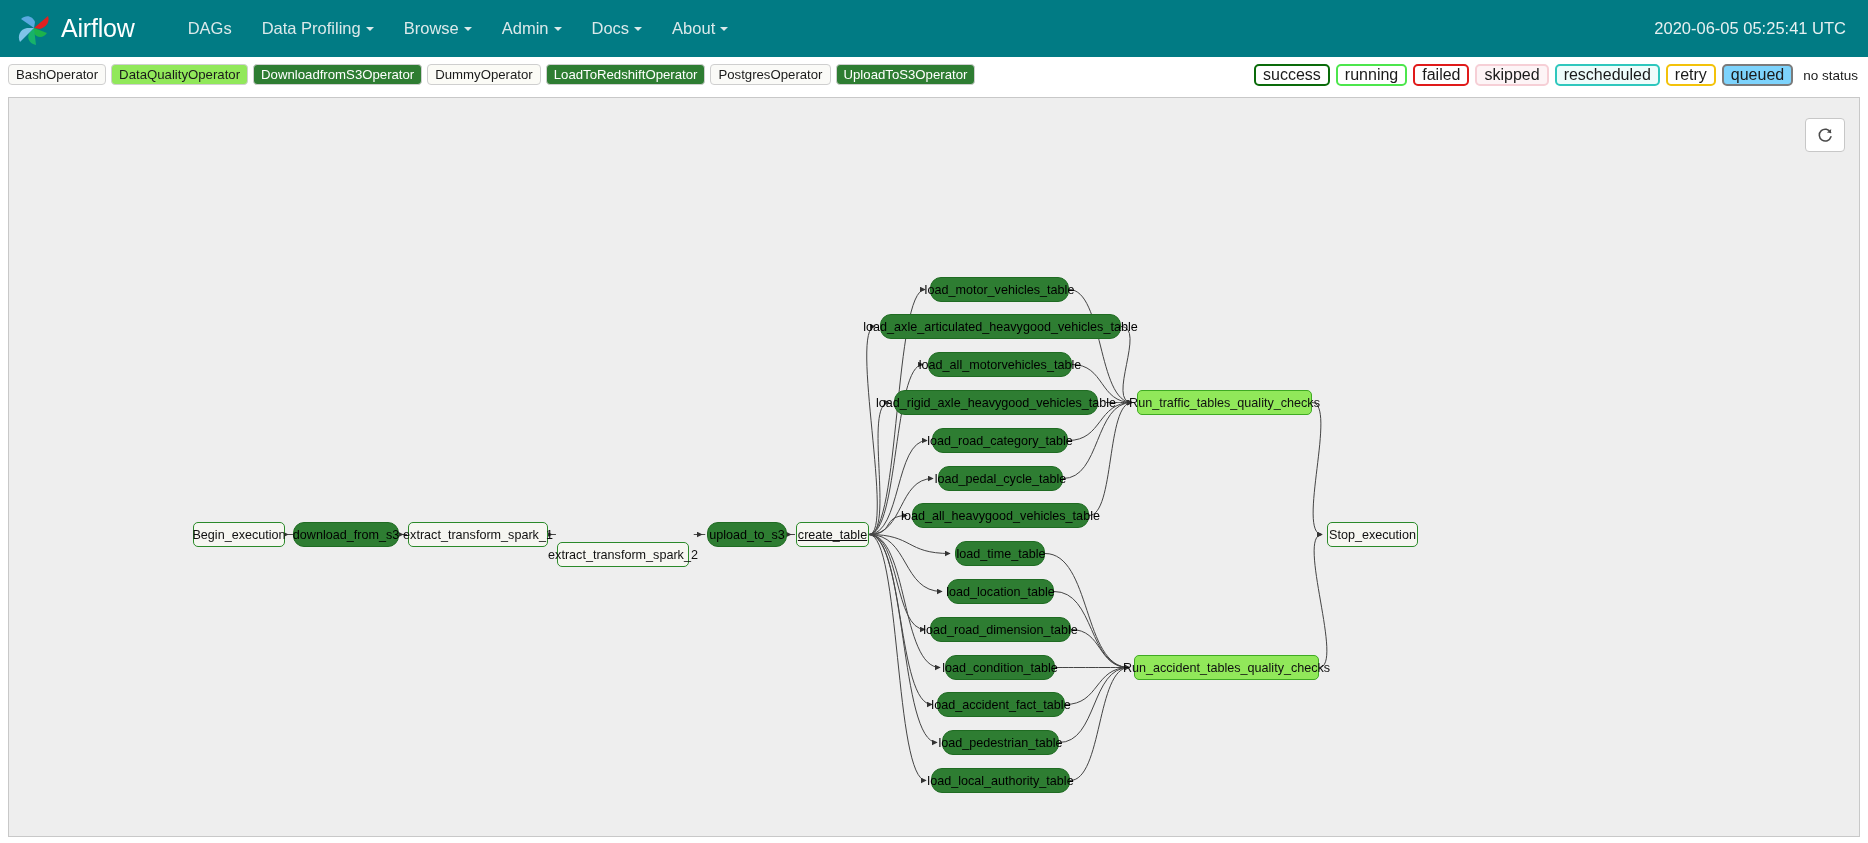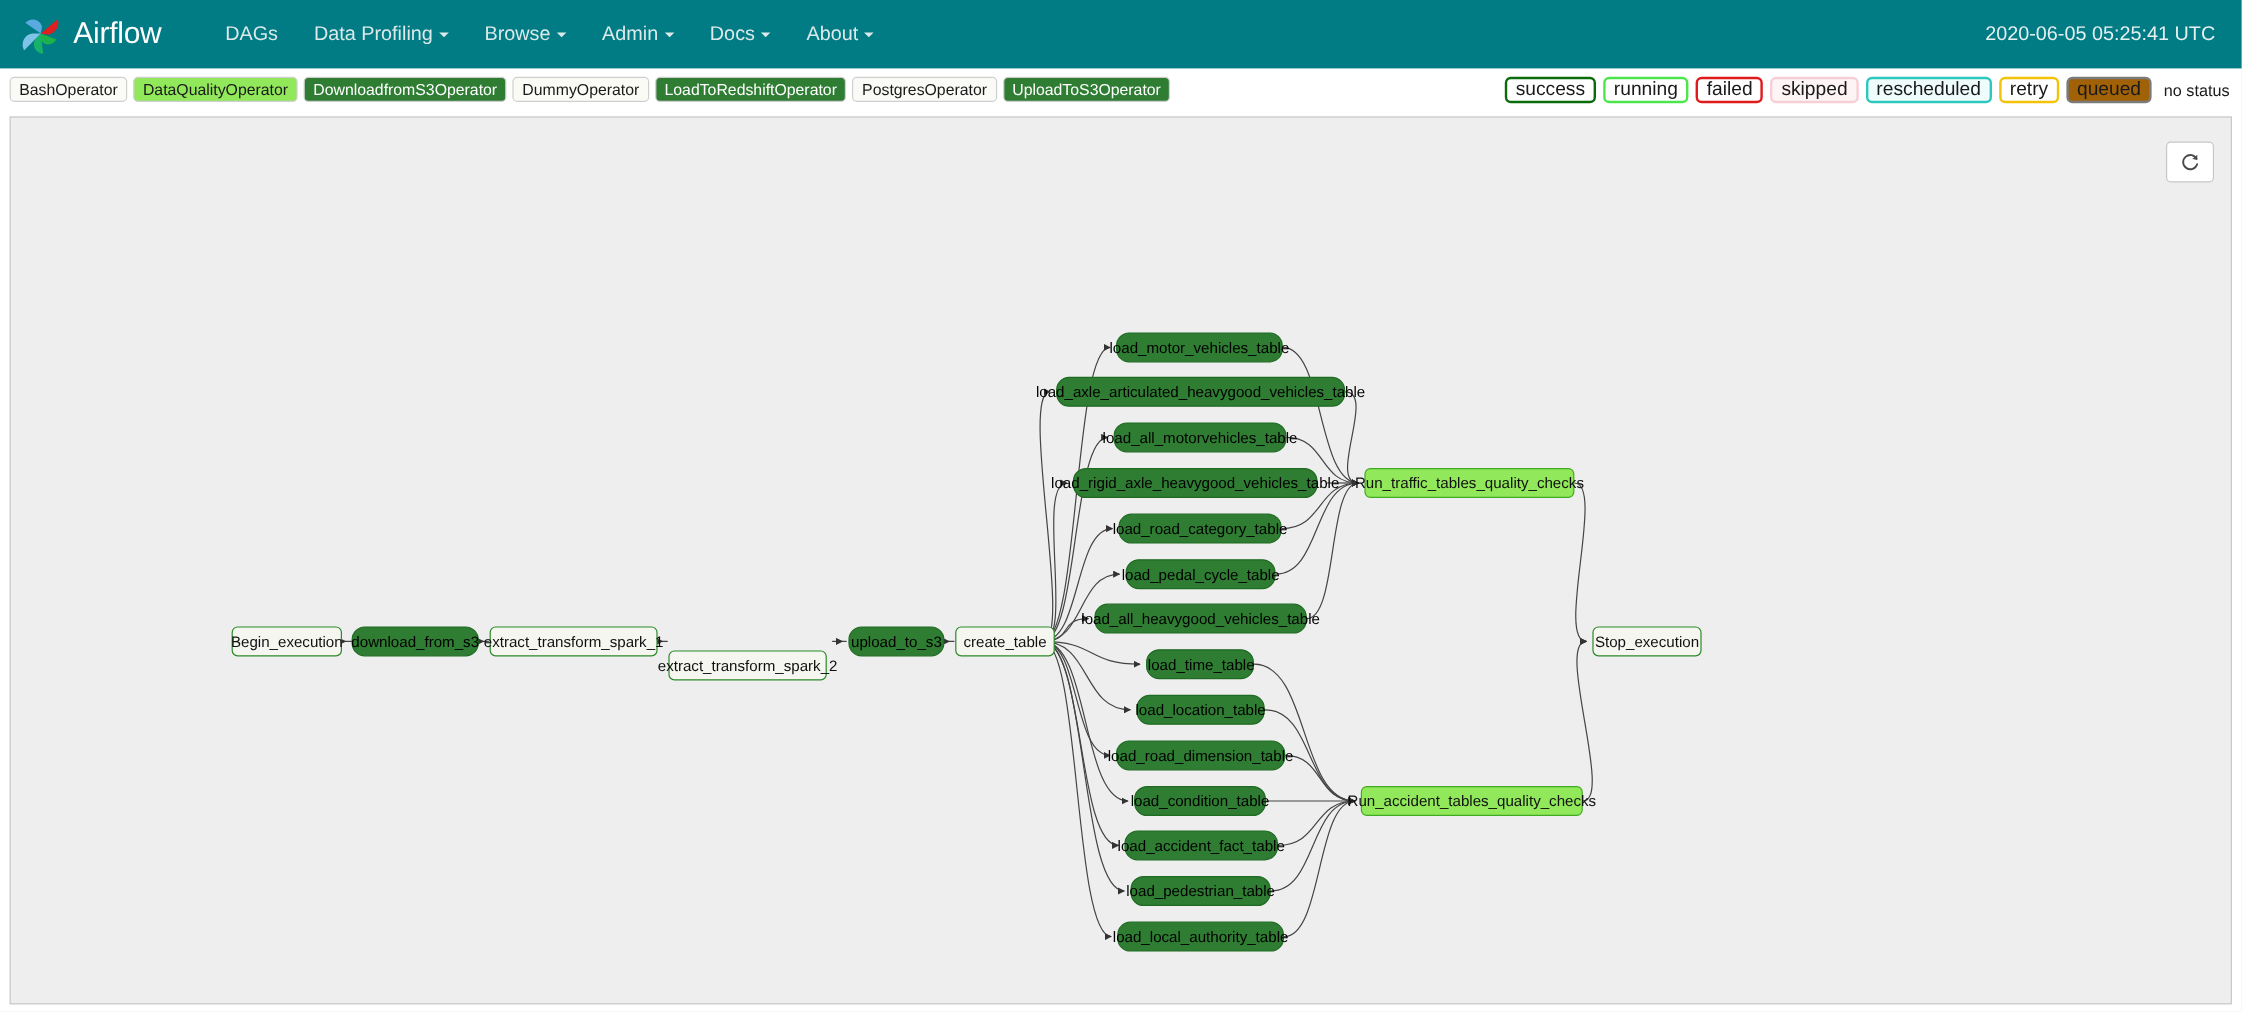--- a/index.html
+++ b/index.html
@@ -128,21 +128,21 @@
       <span class="badge" style="background: rgb(250, 250, 247); border-color: rgb(207, 207, 207); color: rgb(26, 26, 26);">PostgresOperator</span>
       <span class="badge" style="background: rgb(46, 125, 50); border-color: rgb(207, 207, 207); color: rgb(255, 255, 255);">UploadToS3Operator</span>
     </div>
   <div id="st-legend">
     <span class="badge sb" style="background: rgb(255, 255, 255); border-color: rgb(10, 107, 10);">success</span>
       <span class="badge sb" style="background: rgb(255, 255, 255); border-color: rgb(76, 230, 76);">running</span>
       <span class="badge sb" style="background: rgb(255, 255, 255); border-color: rgb(224, 26, 26);">failed</span>
       <span class="badge sb" style="background: rgb(253, 244, 246); border-color: rgb(246, 207, 214);">skipped</span>
       <span class="badge sb" style="background: rgb(238, 252, 251); border-color: rgb(46, 199, 189);">rescheduled</span>
       <span class="badge sb" style="background: rgb(255, 255, 255); border-color: rgb(243, 194, 10);">retry</span>
-      <span class="badge sb" style="background: #a16207; border-color: rgb(123, 123, 123);">queued</span>
+      <span class="badge sb" style="background: #7dd3fc; border-color: rgb(123, 123, 123);">queued</span>
       <span id="nostatus">no status</span>
   </div>
 </div>
 
 <div id="canvas-wrap">
   <svg id="edge-svg">
     <defs>
       <marker id="arrow" viewBox="0 0 10 10" refX="9" refY="5" markerWidth="6" markerHeight="6" orient="auto-start-reverse">
         <path d="M 0 0 L 10 5 L 0 10 z" fill="#333333"></path>
       </marker>
@@ -184,21 +184,21 @@
         <path d="M 1303 304.5 C 1329 304.5, 1287 436.5, 1313 436.5"></path>
         <path d="M 1310 569.5 C 1336 569.5, 1287 436.5, 1313 436.5"></path>
       </g>
   </svg>
   <div id="node-layer">
       <div class="node plain" style="left: 184px; top: 424px; width: 92px;">Begin_execution</div>
       <div class="node dark" style="left: 284px; top: 424px; width: 106px;">download_from_s3</div>
       <div class="node plain" style="left: 399px; top: 424px; width: 140px;">extract_transform_spark_1</div>
       <div class="node plain" style="left: 548px; top: 444px; width: 132px;">extract_transform_spark_2</div>
       <div class="node dark" style="left: 698px; top: 424px; width: 80px;">upload_to_s3</div>
-      <div class="node plain" style="left: 787px; top: 424px; width: 83px;">create_table</div>
+      <div class="node plain" style="left: 787px; top: 424px; width: 73px; text-decoration: underline;">create_table</div>
       <div class="node dark" style="left: 921px; top: 179px; width: 139px;">load_motor_vehicles_table</div>
       <div class="node dark" style="left: 871px; top: 216px; width: 241px;">load_axle_articulated_heavygood_vehicles_table</div>
       <div class="node dark" style="left: 919px; top: 254px; width: 144px;">load_all_motorvehicles_table</div>
       <div class="node dark" style="left: 885px; top: 292px; width: 204px;">load_rigid_axle_heavygood_vehicles_table</div>
       <div class="node dark" style="left: 923px; top: 330px; width: 136px;">load_road_category_table</div>
       <div class="node dark" style="left: 929px; top: 368px; width: 125px;">load_pedal_cycle_table</div>
       <div class="node dark" style="left: 903px; top: 405px; width: 177px;">load_all_heavygood_vehicles_table</div>
       <div class="node dark" style="left: 946px; top: 443px; width: 90px; padding-left: 10px;">load_time_table</div>
       <div class="node dark" style="left: 938px; top: 481px; width: 107px;">load_location_table</div>
       <div class="node dark" style="left: 921px; top: 519px; width: 141px;">load_road_dimension_table</div>

